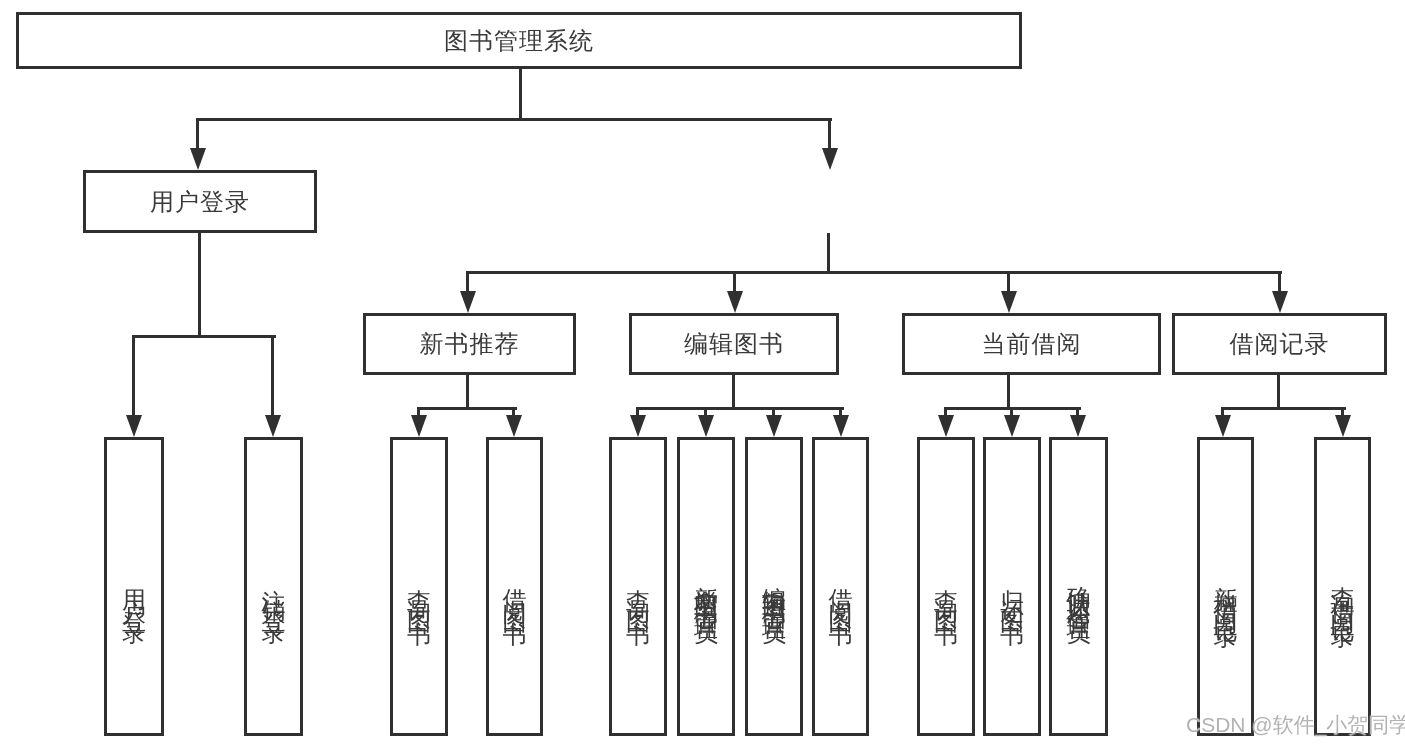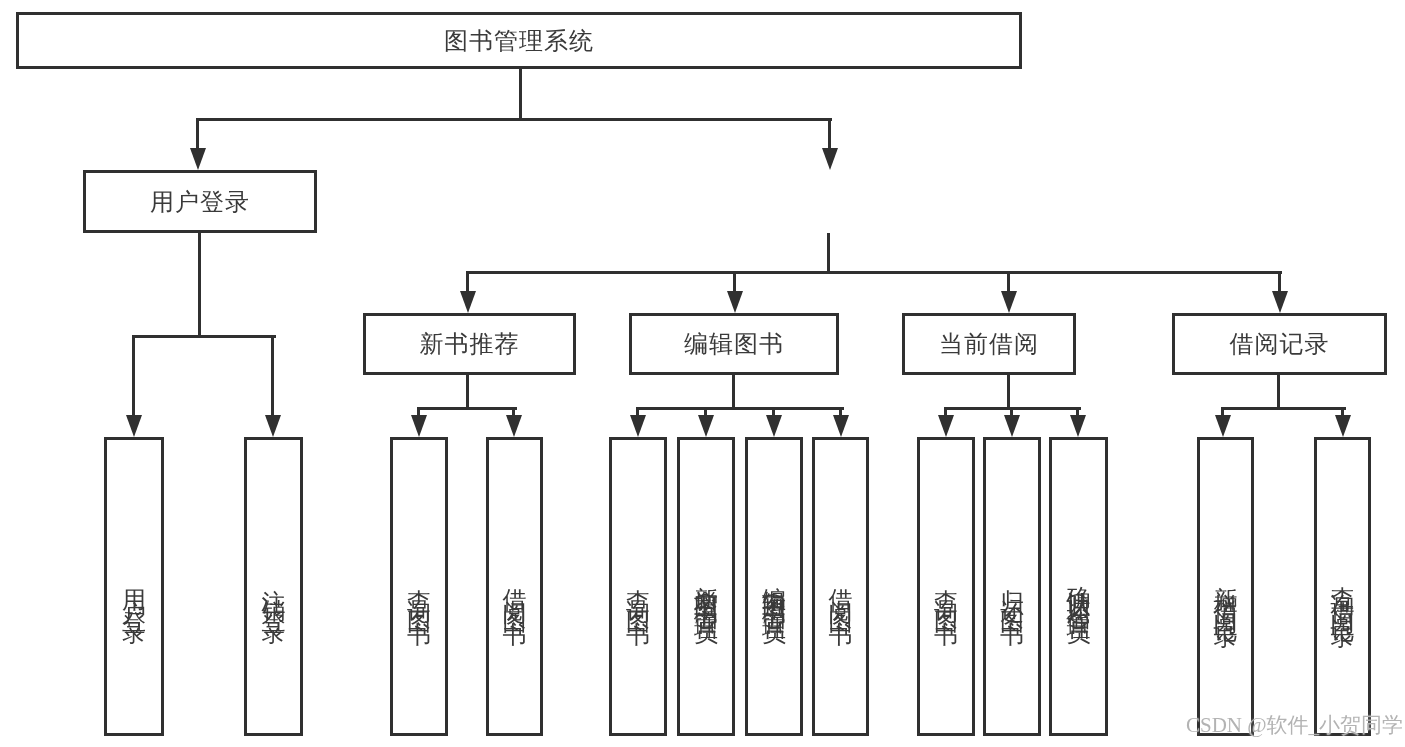--- a/index.html
+++ b/index.html
@@ -1,20 +1,20 @@
 <!DOCTYPE html>
 <html style="--line: #303030; --text: #3a3a3a; --watermark: #b3b3b3; --background: #ffffff;"><head>
 <meta charset="utf-8">
 <style>
   :root { --line:#303030; --text:#3a3a3a; --watermark:#b3b3b3; --background:#ffffff; }
   html,body { margin:0; padding:0; background:var(--background); }
   .canvas {
     position:relative; width:1405px; height:747px; overflow:hidden;
     background:var(--background);
-    font-family:Liberation Serif, serif;
+    font-family:Liberation Sans, sans-serif;
   }
   .node {
     position:absolute; box-sizing:border-box;
     border:3px solid var(--line); background:#fff;
     display:flex; align-items:center; justify-content:center;
     color:var(--text);
   }
   .hlabel { font-size:24px; letter-spacing:1px; white-space:nowrap; }
   .leaf { top:437px; height:299px; }
   .vlabel {
@@ -74,21 +74,21 @@
   <div class="ar" style="left:1001px;top:291px"></div>
   <div class="vl" style="left:1278px;top:271px;height:20px"></div>
   <div class="ar" style="left:1272px;top:291px"></div>
 
   <div class="node" style="left:363px;top:313px;width:213px;height:62px">
     <span class="hlabel">新书推荐</span>
   </div>
   <div class="node" style="left:629px;top:313px;width:210px;height:62px">
     <span class="hlabel">编辑图书</span>
   </div>
-  <div class="node" style="left:902px;top:313px;width:174px;height:62px">
+  <div class="node" style="left:902px;top:313px;width:259px;height:62px">
     <span class="hlabel">当前借阅</span>
   </div>
   <div class="node" style="left:1172px;top:313px;width:215px;height:62px">
     <span class="hlabel">借阅记录</span>
   </div>
 
   <div class="vl" style="left:466px;top:375px;height:32px"></div>
   <div class="hl" style="left:417px;top:407px;width:100px"></div>
   <div class="vl" style="left:732px;top:375px;height:32px"></div>
   <div class="hl" style="left:636px;top:407px;width:208px"></div>

